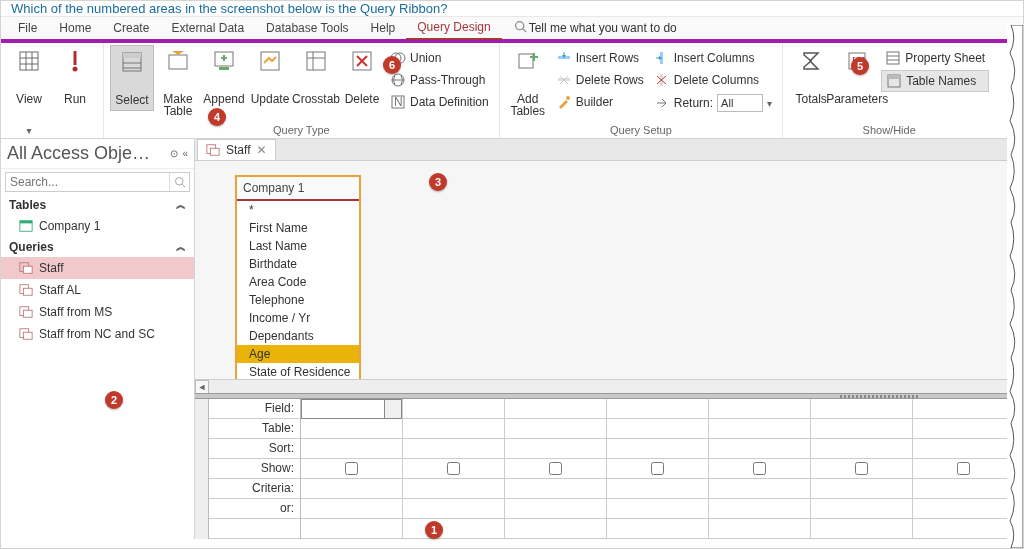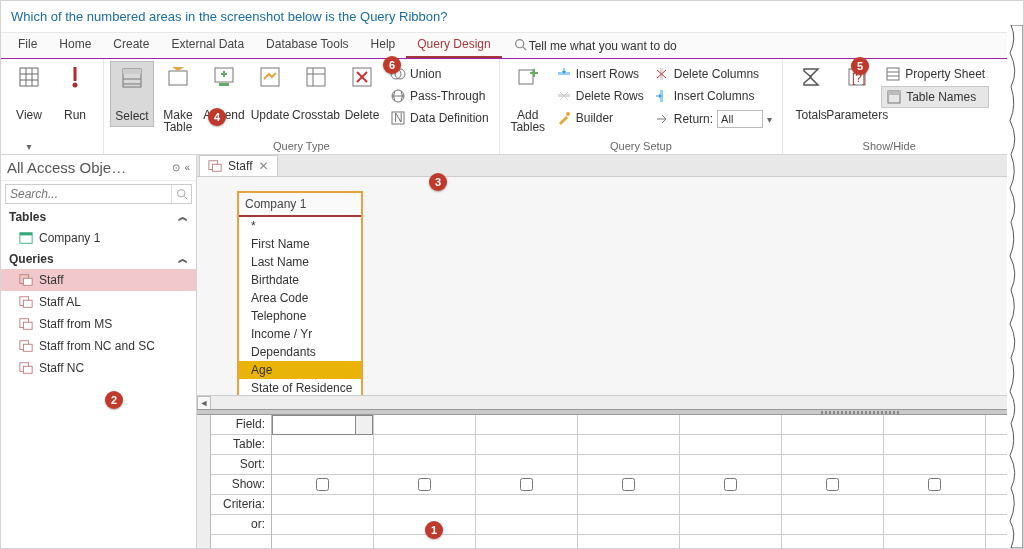--- a/index.html
+++ b/index.html
@@ -1,19 +1,19 @@
 <!DOCTYPE html>
 <html><head>
 <meta charset="utf-8">
 <style>
   *{box-sizing:border-box;margin:0;padding:0;font-family:"Segoe UI",Arial,sans-serif;font-size:12px;color:#333}
   body{background:#fff;width:1024px;height:549px;overflow:hidden;position:relative;border:1px solid #d4d4d4}
-  .question{padding:8px 10px;color:#1a6d9e;font-size:13px;border-bottom:1px solid #e8e8e8}
-  
-  .tabs{display:flex;height:26px;padding:0 6px;border-bottom:1px solid #a21caf;background:#fafafa}
+  .question{padding:0 10px;color:#1a6d9e;font-size:13px;border-bottom:1px solid #e8e8e8}
+  
+  .tabs{display:flex;align-items:center;height:26px;padding:0 6px;border-bottom:4px solid #a21caf;background:#fafafa}
   .tab{padding:4px 11px;cursor:pointer;color:#444}
   .tab.active{color:#a4373a;border-bottom:2px solid #a4373a}
   .tellme{display:flex;align-items:center;gap:2px;margin-left:12px;color:#777}
   
   .ribbon{display:flex;height:96px;border-bottom:1px solid #d4d4d4;background:#fff}
   .group{padding:2px 6px 0 6px;border-right:1px solid #e6e6e6;display:flex;flex-direction:column;justify-content:space-between;align-items:center}
   .group-body{display:flex;align-items:flex-start;gap:2px;flex:1}
   .group-label{font-size:11px;color:#666;text-align:center;padding:2px 0;width:100%}
   .btn-lg{display:flex;flex-direction:column;align-items:center;justify-content:flex-start;width:44px;padding:4px 2px;gap:20px;cursor:pointer;text-align:center;line-height:12px}
   .btn-lg.selected{background:#d9d9d9;border:1px solid #bcbcbc}
@@ -23,23 +23,23 @@
   .btn-sm{display:flex;align-items:center;gap:4px;padding:2px 4px;cursor:pointer;white-space:nowrap;min-height:20px}
   .btn-sm .si{width:16px;height:16px;display:flex;align-items:center;justify-content:center}
   .btn-sm.disabled{color:#aaa}
   .btn-sm.hl{background:#e6e6e6;border:1px solid #c9c9c9}
   .return-row{display:flex;align-items:center;gap:4px}
   .return-row input{width:46px;height:18px;border:1px solid #bbb;padding:0 3px;font-size:11px}
   
   .workarea{display:flex;height:calc(549px - 1px - 26px - 26px - 96px)}
   .nav{width:206px;border-right:1px solid #d4d4d4;background:#fff;display:flex;flex-direction:column}
   .nav-head{display:flex;align-items:center;justify-content:space-between;padding:4px 6px;border-bottom:1px solid #eee}
-  .nav-head-title{font-size:15px;color:#555;white-space:nowrap;overflow:hidden;text-overflow:ellipsis}
+  .nav-head-title{font-size:18px;color:#555;white-space:nowrap;overflow:hidden;text-overflow:ellipsis}
   .nav-search{display:flex;border:1px solid #ccc;margin:3px 4px}
-  .nav-search input{flex:1;border:0;outline:0;padding:2px 4px;font-style:italic;color:#888}
+  .nav-search input{flex:1;border:0;outline:0;padding:2px 4px;color:#888}
   .nav-search .sbtn{width:20px;display:flex;align-items:center;justify-content:center;border-left:1px solid #ddd}
   .nav-group{padding:3px 8px;font-weight:bold;color:#444;display:flex;justify-content:space-between;align-items:center}
   .nav-item{display:flex;align-items:center;gap:6px;padding:4px 8px 4px 18px;cursor:pointer}
   .nav-item.selected{background:#f1c9cc}
   .objico{width:14px;height:14px}
   
   .docs{flex:1;display:flex;flex-direction:column;background:#f6f6f6;position:relative}
   .doctabs{display:flex;align-items:center;height:22px;background:#e8e8e8;border-bottom:1px solid #ccc}
   .doctab{display:flex;align-items:center;gap:6px;padding:3px 8px;background:#fff;border:1px solid #ccc;border-bottom:0;margin-left:2px}
   .upper{flex:1;background:#f6f6f6;position:relative;overflow:hidden}
@@ -47,21 +47,21 @@
   .fieldlist-head{padding:4px 6px;border-bottom:2px solid #a4373a;color:#444;background:#fafafa}
   .fieldlist-body{max-height:186px;overflow:hidden}
   .fieldlist-body div{padding:2px 12px;white-space:nowrap}
   .fieldlist-body div.sel{background:#eab308}
   .hsplit{height:6px;background:#c9c9c9;border-top:1px solid #999;border-bottom:1px solid #999;position:relative}
   .hsplit::after{content:"";position:absolute;left:70%;top:1px;width:80px;height:3px;background:repeating-linear-gradient(90deg,#888 0 2px,transparent 2px 4px)}
   .scrollrow{height:14px;background:#eee;border-top:1px solid #ccc;display:flex;align-items:center}
   .scrollrow .ar{width:14px;height:14px;border:1px solid #bbb;background:#f8f8f8;display:flex;align-items:center;justify-content:center;font-size:9px;color:#666}
   
   .grid{background:#fff;flex:0 0 auto;display:flex}
-  .grid-labels{width:61px;border-right:1px solid #bbb}
+  .grid-labels{width:92px;border-right:1px solid #bbb}
   .grid-labels div{height:20px;border-bottom:1px solid #ccc;text-align:right;padding:2px 6px;color:#333}
   .grid-cols{display:flex;flex:1;overflow:hidden}
   .gcol{width:102px;border-right:1px solid #ccc}
   .gcol div{height:20px;border-bottom:1px solid #ccc;display:flex;align-items:center;justify-content:center}
   .gcol div input[type=checkbox]{transform:scale(1)}
   .gcol .selcell{border:1px solid #888;background:#fff;position:relative}
   .gcol .selcell::after{content:"";position:absolute;right:0;top:0;width:16px;height:100%;border-left:1px solid #888;background:#f0f0f0}
   
   .marker{position:absolute;width:18px;height:18px;border-radius:50%;background:#c0392b;color:#fff;font-weight:bold;font-size:11px;display:flex;align-items:center;justify-content:center;box-shadow:0 1px 2px rgba(0,0,0,.3);z-index:50}
   
@@ -262,36 +262,36 @@
                 <circle cx="12" cy="4" r="2" fill="#e8a33d"></circle>
               </svg>
             </span>
             <span>Builder</span>
           </div>
       </div>
       <div class="stack">
         <div class="btn-sm">
             <span class="si">
               <svg viewBox="0 0 16 16">
+                <rect x="6" y="2" width="3" height="12" fill="#9cf"></rect>
+                <line x1="2" y1="8" x2="6" y2="8" stroke="#39c"></line>
+                <polygon points="5,6 5,10 8,8" fill="#39c"></polygon>
+              </svg>
+            </span>
+            <span>Insert Columns</span>
+          </div>
+        <div class="btn-sm">
+            <span class="si">
+              <svg viewBox="0 0 16 16">
                 <rect x="6" y="2" width="3" height="12" fill="#ddd"></rect>
                 <line x1="3" y1="4" x2="12" y2="12" stroke="#c33"></line>
                 <line x1="12" y1="4" x2="3" y2="12" stroke="#c33"></line>
               </svg>
             </span>
             <span>Delete Columns</span>
-          </div>
-        <div class="btn-sm">
-            <span class="si">
-              <svg viewBox="0 0 16 16">
-                <rect x="6" y="2" width="3" height="12" fill="#9cf"></rect>
-                <line x1="2" y1="8" x2="6" y2="8" stroke="#39c"></line>
-                <polygon points="5,6 5,10 8,8" fill="#39c"></polygon>
-              </svg>
-            </span>
-            <span>Insert Columns</span>
           </div>
         <div class="btn-sm return-row">
           <span class="si">
               <svg viewBox="0 0 16 16">
                 <path d="M3 8h8M8 4l4 4-4 4" fill="none" stroke="#777"></path>
               </svg>
             </span>
           <span>Return:</span>
           <input value="All" style="">
           <span class="chev">▾</span>
@@ -400,27 +400,20 @@
           <rect x="5" y="6" width="10" height="8" fill="#fff" stroke="#b77"></rect>
         </svg>
         <span>Staff from MS</span>
       </div>
     <div class="nav-item">
         <svg class="objico" viewBox="0 0 16 16">
           <rect x="1" y="2" width="10" height="10" fill="none" stroke="#b77"></rect>
           <rect x="5" y="6" width="10" height="8" fill="#fff" stroke="#b77"></rect>
         </svg>
         <span>Staff from NC and SC</span>
-      </div>
-    <div class="nav-item">
-        <svg class="objico" viewBox="0 0 16 16">
-          <rect x="1" y="2" width="10" height="10" fill="none" stroke="#b77"></rect>
-          <rect x="5" y="6" width="10" height="8" fill="#fff" stroke="#b77"></rect>
-        </svg>
-        <span>Staff NC</span>
       </div>
   </div>
 
   <div class="docs">
     <div class="doctabs">
       <div class="doctab">
         <svg width="14" height="14" viewBox="0 0 16 16">
             <rect x="1" y="2" width="10" height="10" fill="none" stroke="#b77"></rect>
             <rect x="5" y="6" width="10" height="8" fill="#fff" stroke="#b77"></rect>
           </svg>

